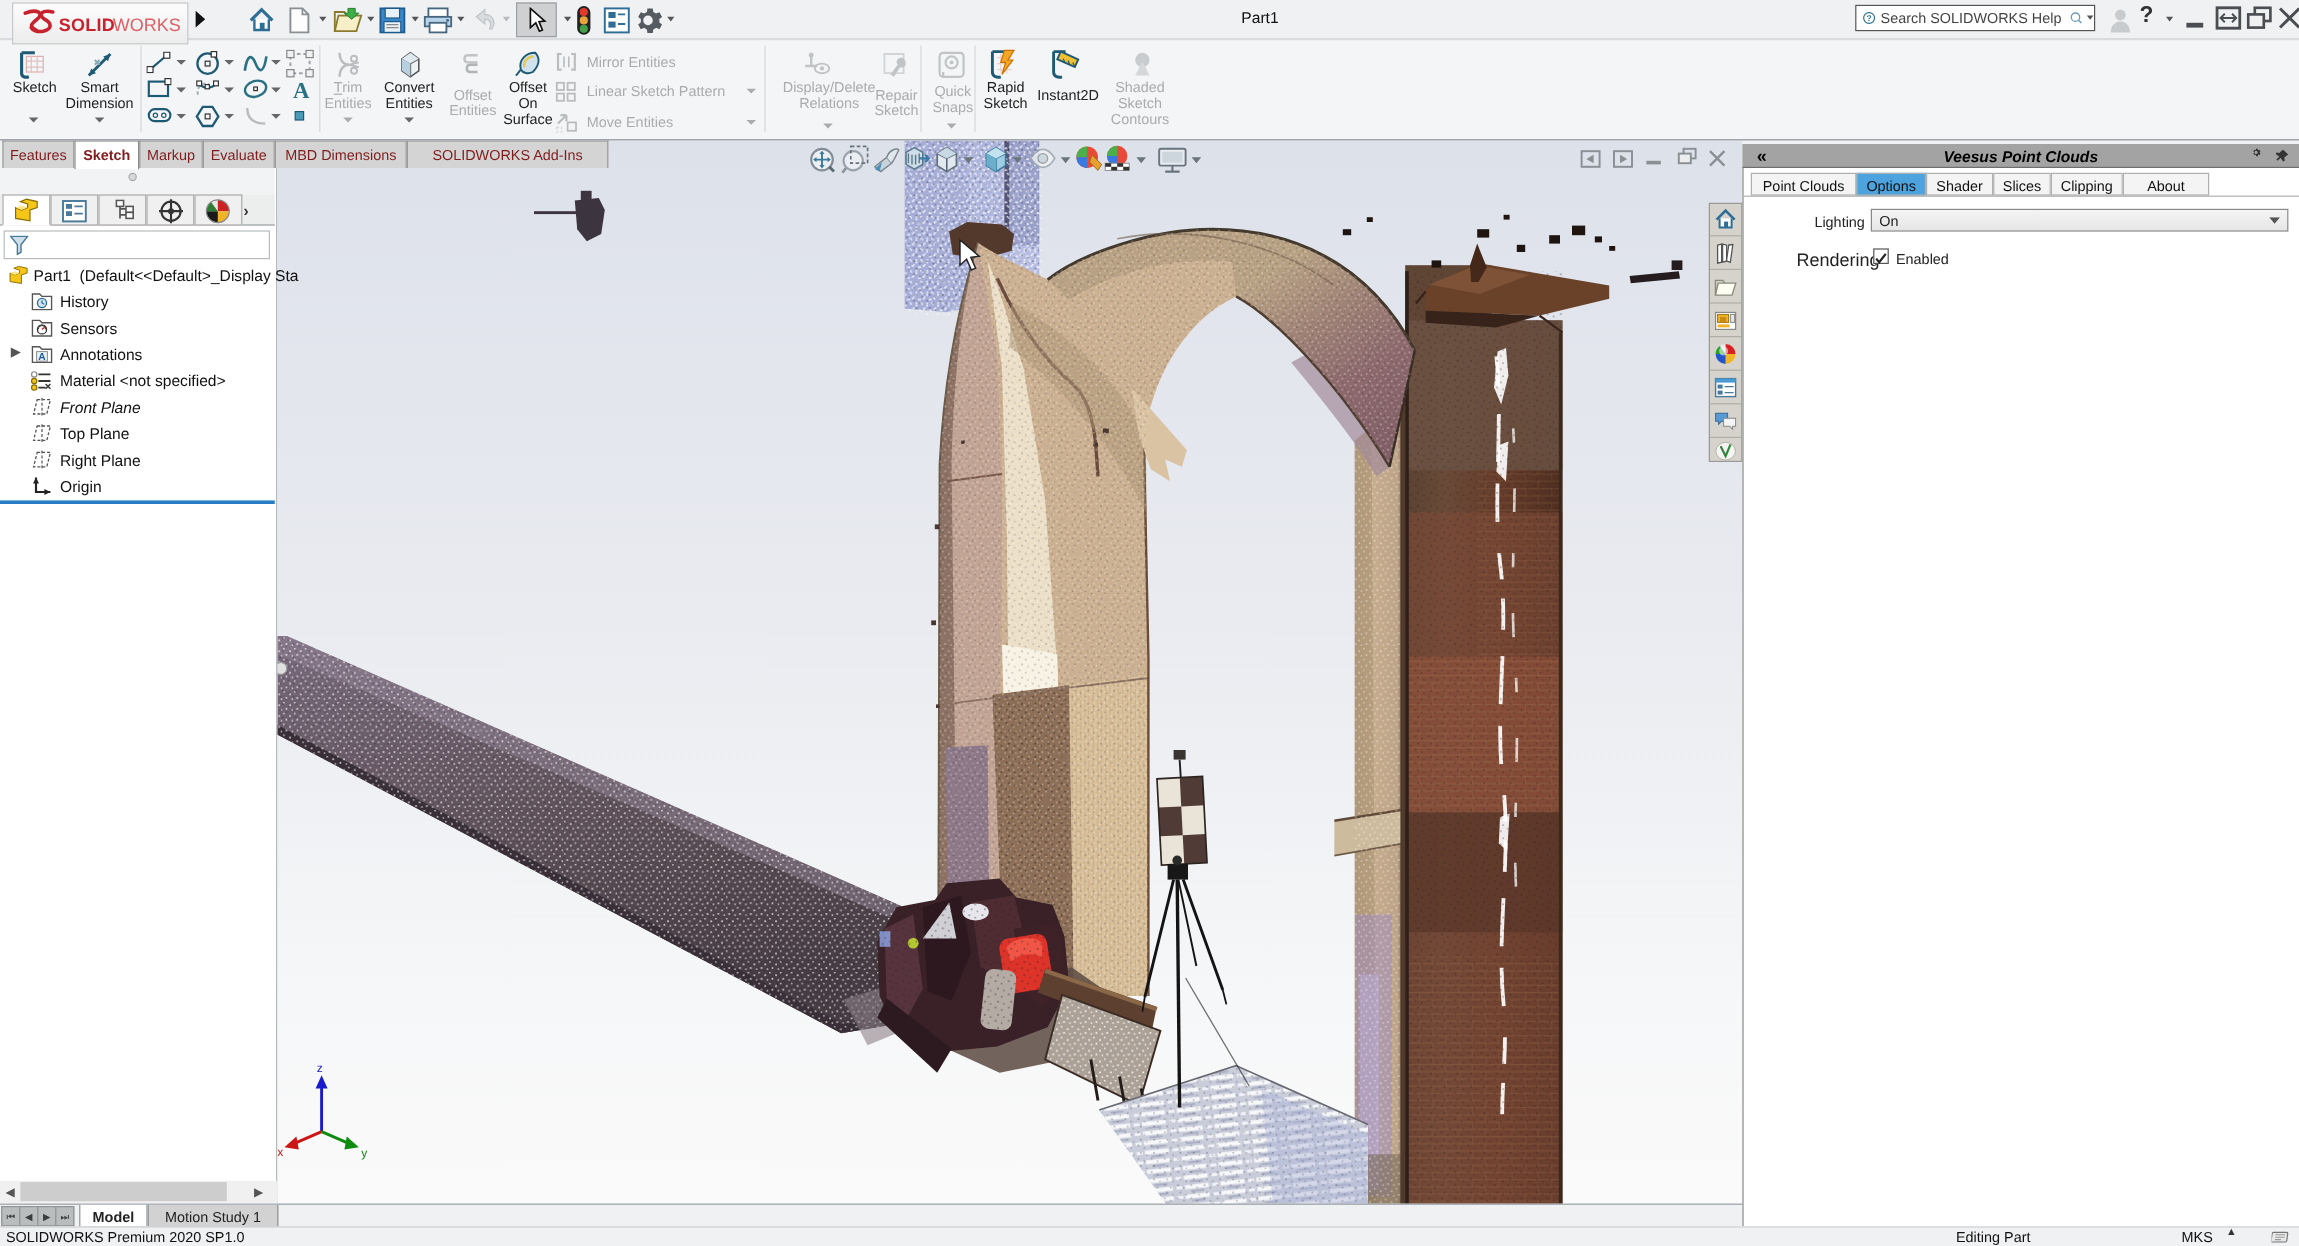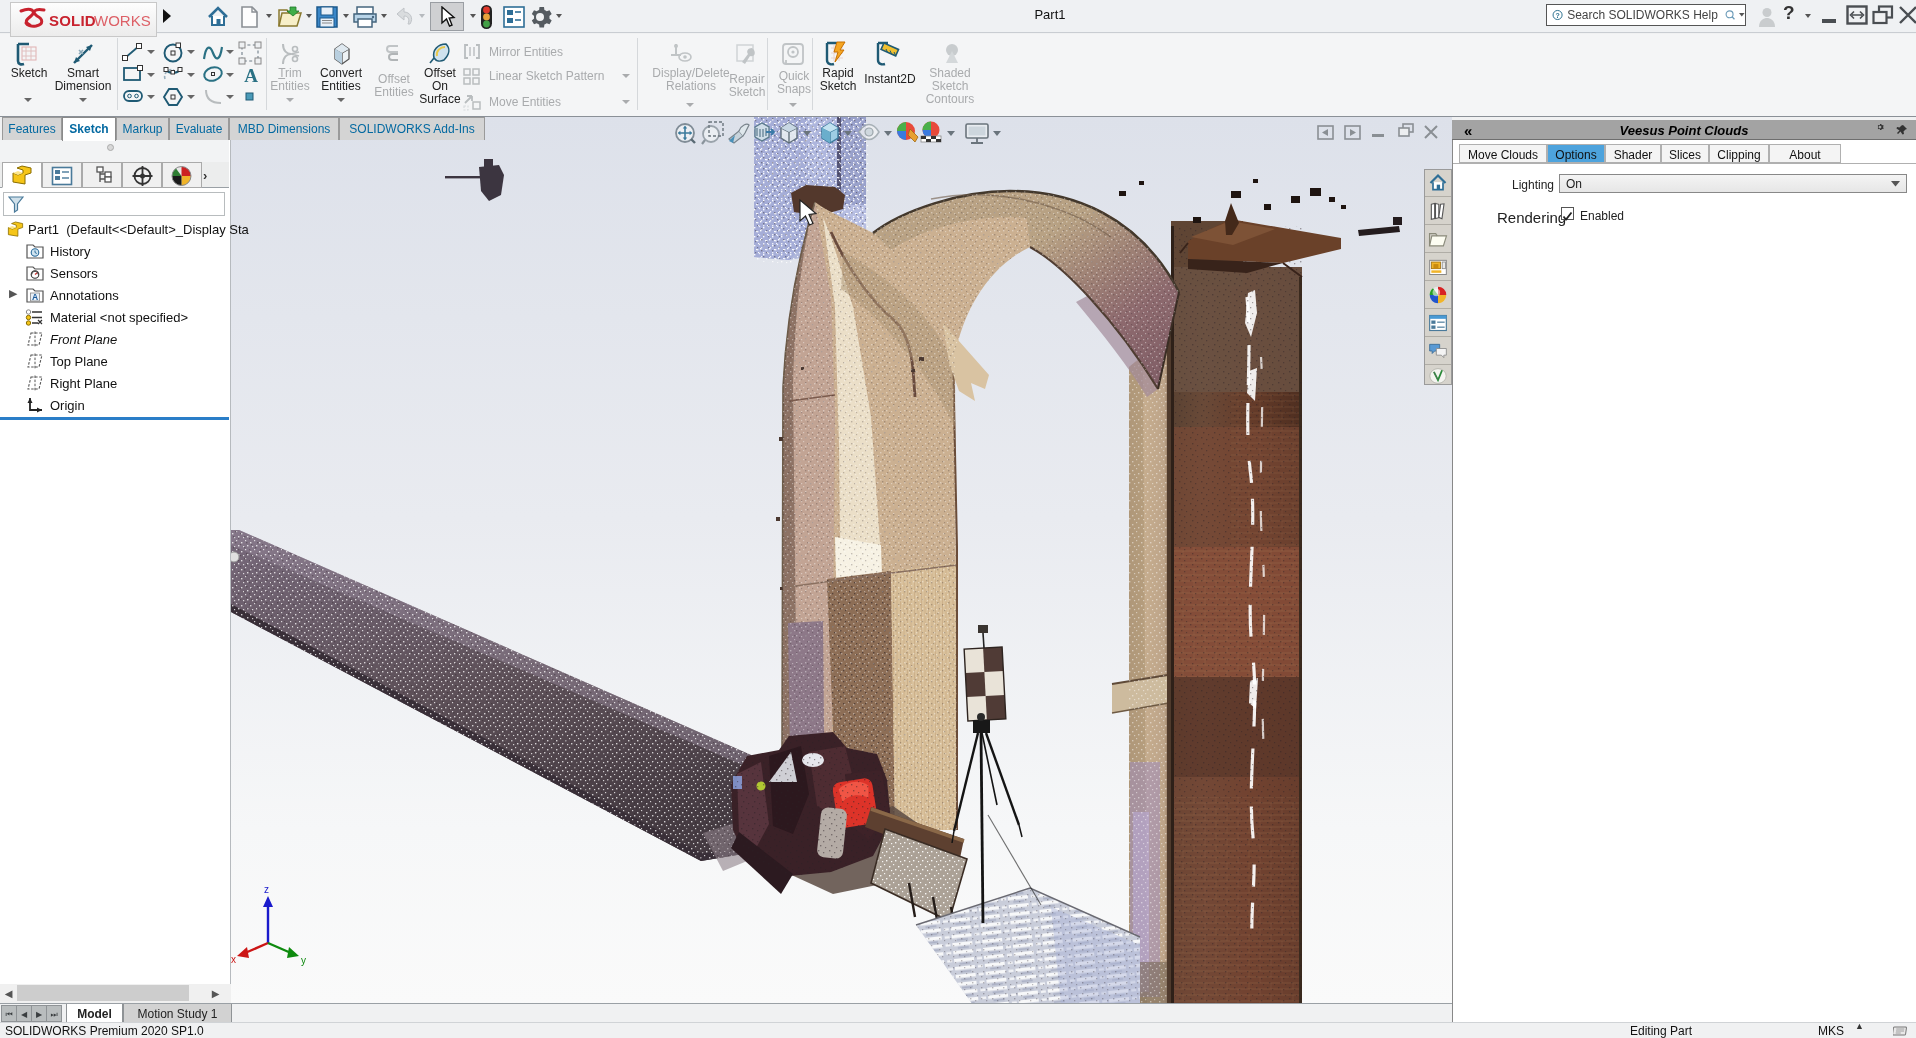--- a/index.html
+++ b/index.html
@@ -15,21 +15,21 @@
 .tdd { position:absolute; top:14px; width:0; height:0; border-left:3.5px solid transparent; border-right:3.5px solid transparent; border-top:4px solid #555; }
 
 #ribbon { left:0; top:34px; width:1916px; height:83px; background:#f4f5f6; border-bottom:1px solid #8a9097; z-index:30; }
 .rsep { position:absolute; top:4px; width:1px; height:72px; background:#d5d8db; }
 .rlabel { position:absolute; font-size:12px; color:#222; text-align:center; line-height:13px; }
 .gray { color:#a9abad !important; }
 .dd { position:absolute; width:0; height:0; border-left:4px solid transparent; border-right:4px solid transparent; border-top:4px solid #666; }
 .ddg { border-top-color:#a9abad; }
 
 #tabrow { left:0; top:117px; width:482px; height:23px; background:#f0f1f2; z-index:28; }
-.ctab { position:absolute; top:0; height:23px; background:#d4d4d4; border:1px solid #9a9a9a; border-bottom:none; font-size:12px; text-align:center; padding-top:4px; color:#0369a1; }
+.ctab { position:absolute; top:0; height:23px; background:#d4d4d4; border:1px solid #9a9a9a; border-bottom:none; font-size:12px; text-align:center; padding-top:4px; color:#7f1d1d; }
 .ctab.active { background:#fff; font-weight:bold; height:24px; border-color:#8a8a8a; }
 
 #leftpanel { left:0; top:140px; width:231px; height:864px; background:#fff; border-right:1px solid #b6babe; z-index:25; }
 .ltab { position:absolute; top:22px; width:40px; height:26px; background:#f0f0f0; border:1px solid #aaa; }
 .ltab.sel { background:#fff; border-bottom-color:#fff; }
 .treerow { position:absolute; left:0; width:228px; height:22px; font-size:13px; color:#111; }
 .treerow .ticon { position:absolute; left:26px; top:2px; }
 .treerow .tlabel { position:absolute; left:50px; top:3px; white-space:nowrap; }
 
 #rpanel-head { left:1452px; top:120px; width:464px; height:20px; background:#a3a3a3; border-bottom:1px solid #6e6e6e; z-index:28; color:#000; }
@@ -328,21 +328,21 @@
     </svg>
   <div class="rlabel gray" style="left:916px;top:33px;width:68px;">Shaded<br>Sketch<br>Contours</div>
 </div>
 
 <div class="abs" id="tabrow">
   <div class="ctab" style="left:2px;width:60px;">Features</div>
   <div class="ctab active" style="left:62px;width:54px;">Sketch</div>
   <div class="ctab" style="left:116px;width:53px;">Markup</div>
   <div class="ctab" style="left:169px;width:60px;">Evaluate</div>
   <div class="ctab" style="left:229px;width:110px;">MBD Dimensions</div>
-  <div class="ctab" style="left:339px;width:146px;">SOLIDWORKS Add-Ins</div>
+  <div class="ctab" style="left:339px;width:168px;">SOLIDWORKS Add-Ins</div>
 </div>
 
 <div class="abs" id="viewport" style="left:231px;top:117px;width:1221px;height:889px;z-index:10;">
 <svg width="1221" height="889" viewBox="0 0 1221 889">
 <defs>
   <linearGradient id="bg" x1="0" y1="0" x2="0" y2="1">
     <stop offset="0" stop-color="#dde1ea"></stop>
           <stop offset="0.45" stop-color="#e9ebf0"></stop>
     <stop offset="0.8" stop-color="#f6f7f8"></stop>
           <stop offset="1" stop-color="#fafafa"></stop>
@@ -874,21 +874,21 @@
   <span style="position:absolute;left:12px;top:2px;font-size:15px;font-weight:bold;">«</span>
   <span style="position:absolute;left:0;width:100%;text-align:center;top:3px;font-size:13px;font-weight:bold;font-style:italic;">Veesus Point Clouds</span>
   <svg width="14" height="14" viewBox="0 0 24 24" style="position:absolute;right:26px;top:3px;">
       <path fill="#333" d="M12 8a4 4 0 100 8 4 4 0 000-8zm9 4a7 7 0 01-.1 1.2l2 1.6-2 3.4-2.4-1a7 7 0 01-2 1.2L16 21h-4l-.4-2.6a7 7 0 01-2-1.2l-2.4 1-2-3.4 2-1.6A7 7 0 017 12a7 7 0 01.1-1.2l-2-1.6 2-3.4 2.4 1a7 7 0 012-1.2L12 3h4l.4 2.6a7 7 0 012 1.2l2.4-1 2 3.4-2 1.6c.1.4.2.8.2 1.2z" transform="scale(0.58) translate(0,0)"></path>
     </svg>
   <svg width="12" height="12" viewBox="0 0 24 24" style="position:absolute;right:8px;top:4px;">
       <path fill="#333" d="M14 2l8 8-3 1-4 4 1 5-3 1-4-6-5 5-2-2 5-5-6-4 1-3 5 1 4-4z"></path>
     </svg>
 </div>
 <div class="abs" id="rpanel">
-  <div class="rtab" style="left:6px;width:88px;">Move Clouds</div>
+  <div class="rtab" style="left:6px;width:88px;">Point Clouds</div>
   <div class="rtab sel" style="left:94px;width:58px;">Options</div>
   <div class="rtab" style="left:152px;width:56px;">Shader</div>
   <div class="rtab" style="left:208px;width:48px;">Slices</div>
   <div class="rtab" style="left:256px;width:60px;">Clipping</div>
   <div class="rtab" style="left:316px;width:72px;">About</div>
   <div style="position:absolute;left:0;top:23px;width:464px;height:1px;background:#b0b0b0;"></div>
   <div style="position:absolute;left:59px;top:38px;font-size:12px;">Lighting</div>
   <div style="position:absolute;left:106px;top:34px;width:348px;height:19px;border:1px solid #888;background:linear-gradient(180deg,#f4f4f4,#e6e6e6);font-size:12px;padding:2px 0 0 6px;">On
     <svg width="9" height="6" viewBox="0 0 9 6" style="position:absolute;right:6px;top:6px;">
         <path d="M0,0 L9,0 L4.5,5.5 Z" fill="#555"></path>

